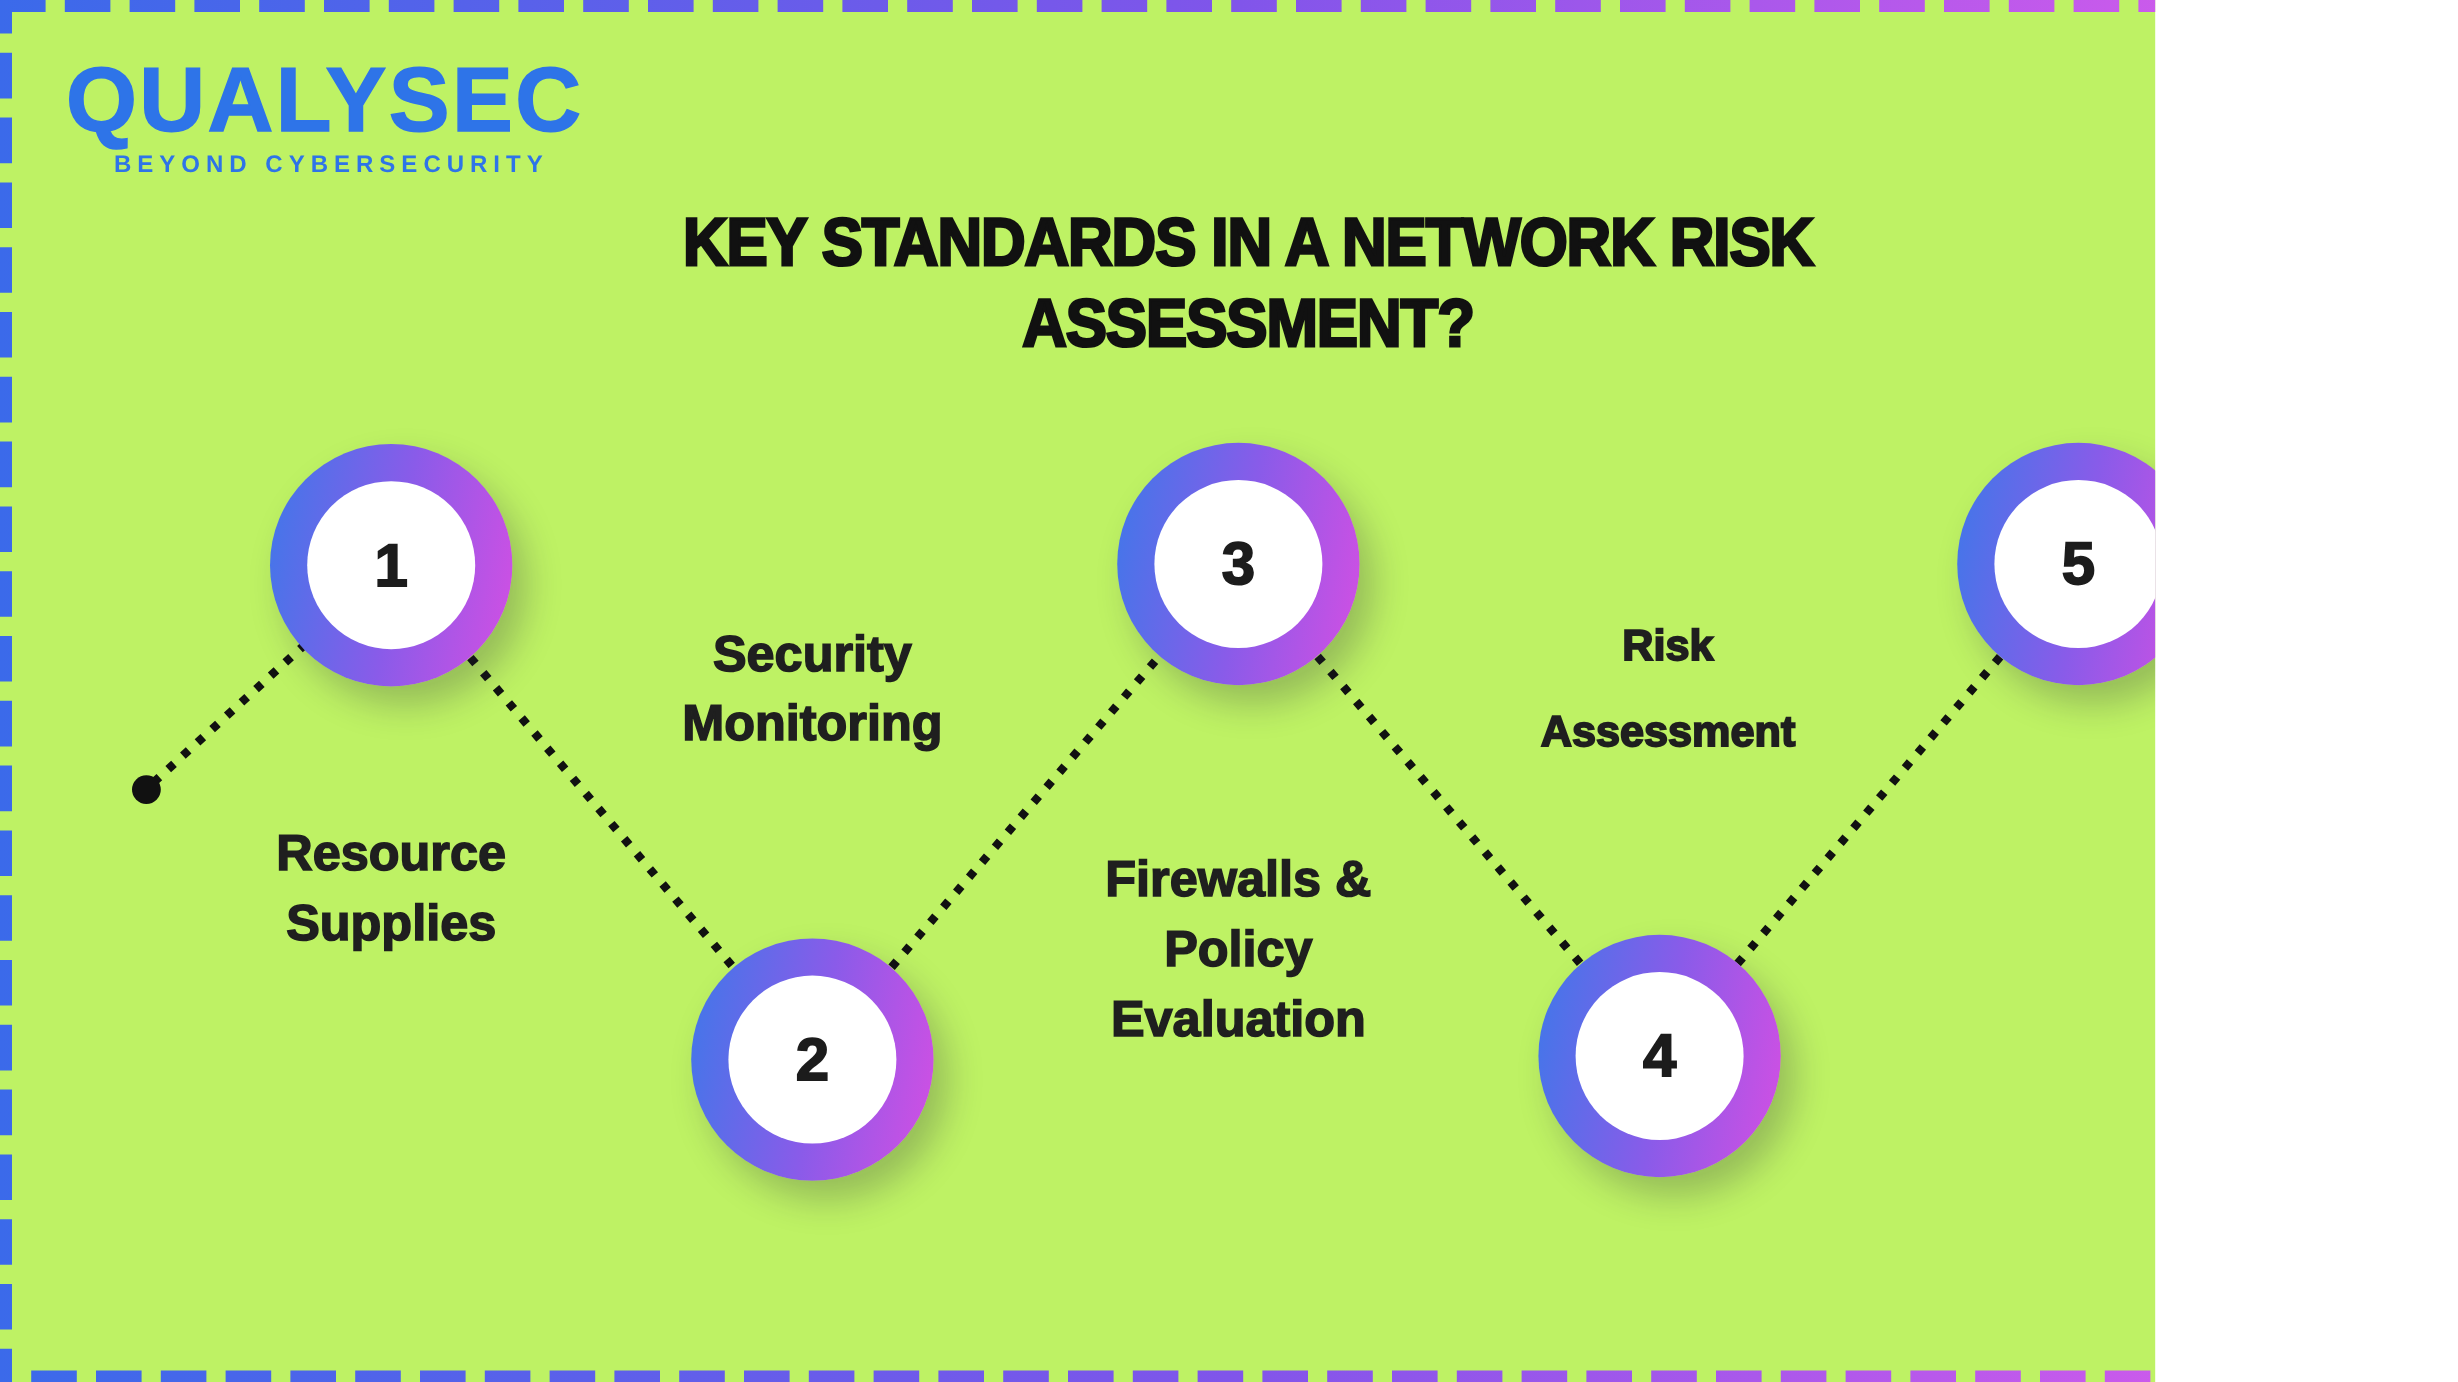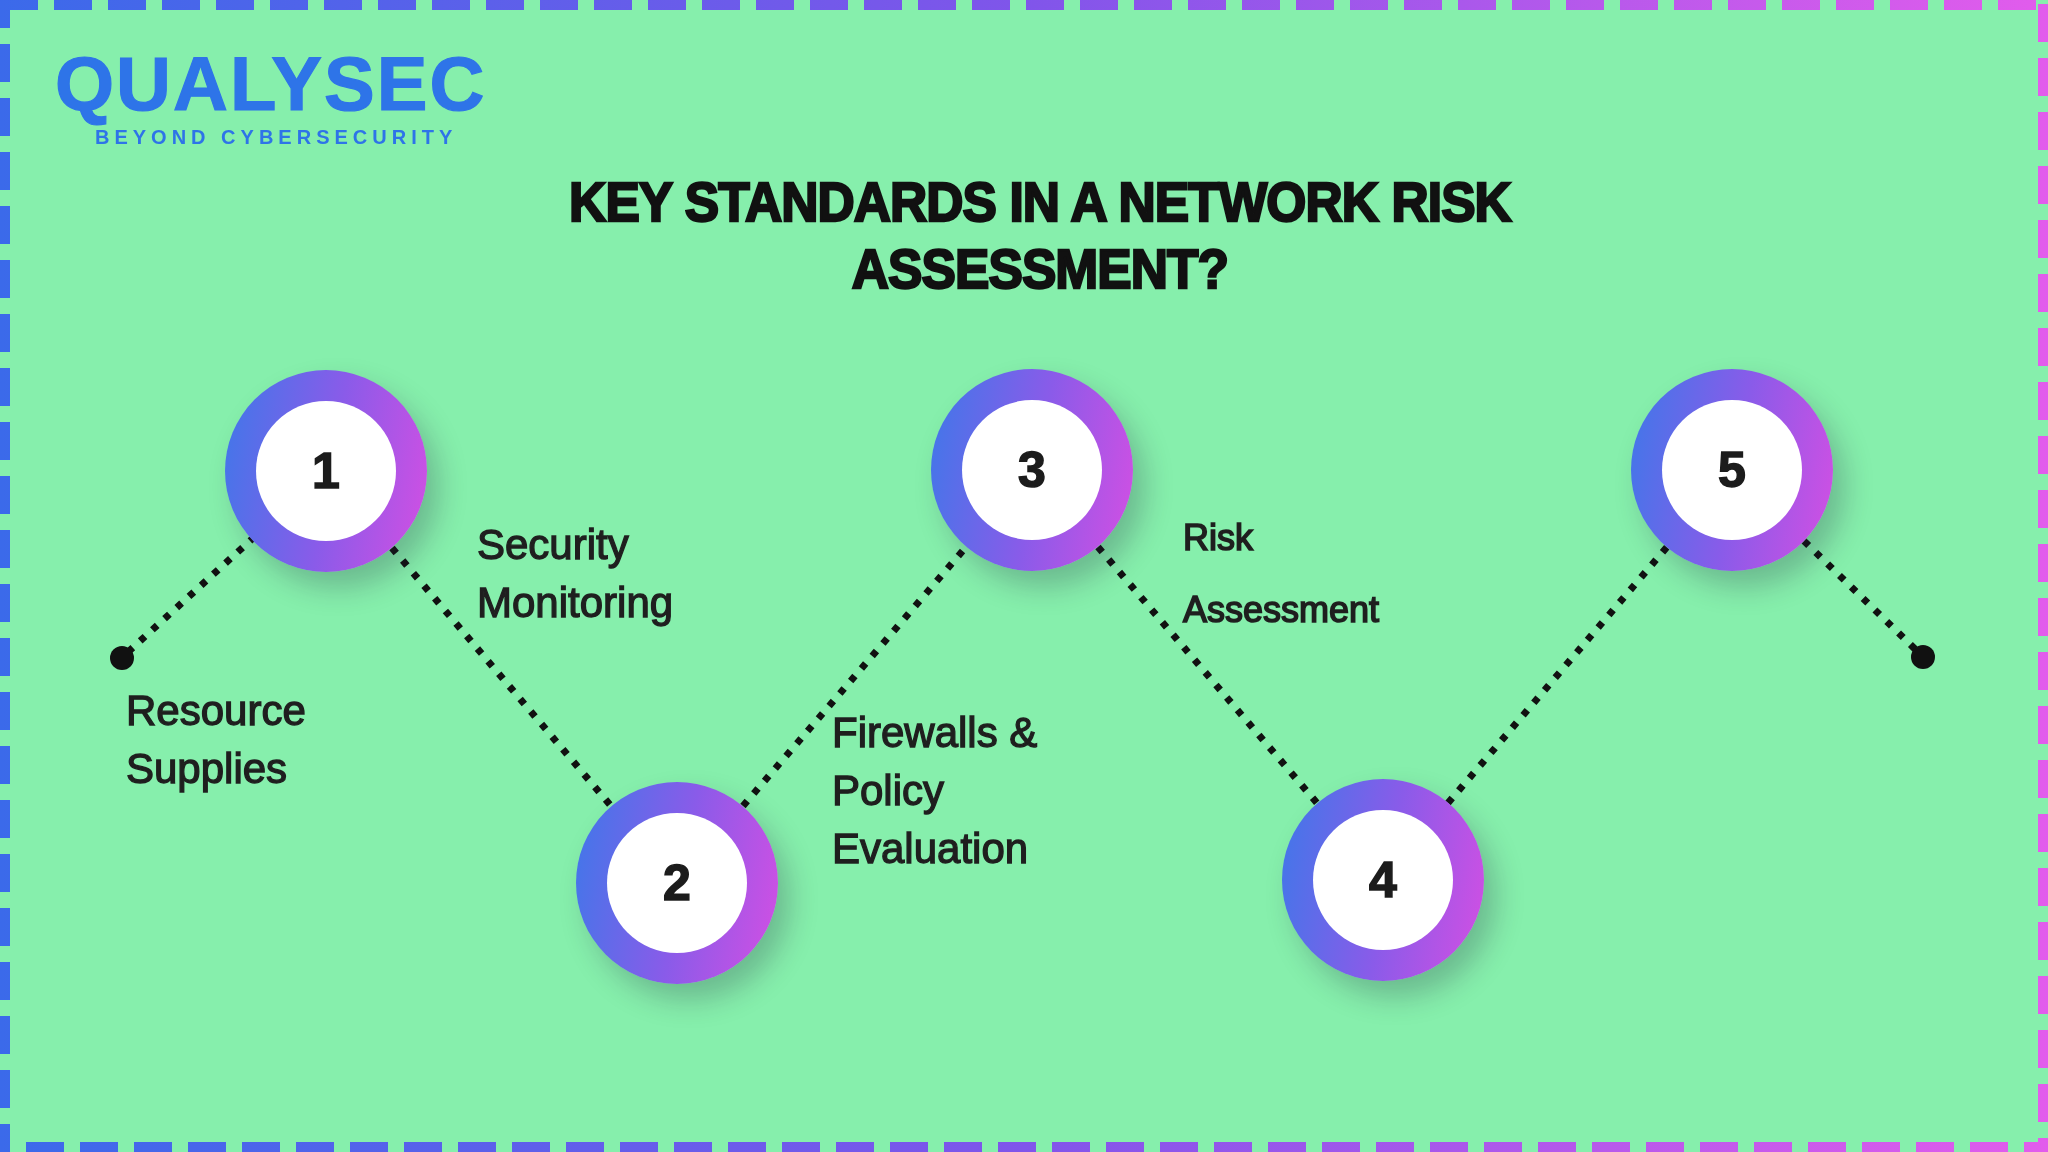--- a/index.html
+++ b/index.html
@@ -1,19 +1,19 @@
 <!DOCTYPE html>
 <html><head>
 <meta charset="utf-8">
 <style>
   html, body { margin: 0; padding: 0; background: #ffffff; overflow: hidden; }
   #canvas {
     position: relative;
-    width: 2048px; height: 1152px;
-    background: #86efac;
+    width: 1796px; height: 1152px;
+    background: #bef264;
     font-family: "Liberation Sans", "DejaVu Sans", sans-serif;
     overflow: hidden;
   }
   svg.overlay { position: absolute; left: 0; top: 0; width: 2048px; height: 1152px; }
 
   
   .logo { position: absolute; left: 55px; top: 44px; }
   .logo-name {
     font-size: 76px; font-weight: bold; color: #2E74E8;
     letter-spacing: 2px; line-height: 80px;
@@ -52,22 +52,22 @@
     -webkit-text-stroke: 1.5px #1c1c1c;
   }
   .c1 { left: 225px; top: 370px; }
   .c2 { left: 576px; top: 782px; }
   .c3 { left: 931px; top: 369px; }
   .c4 { left: 1282px; top: 779px; }
   .c5 { left: 1631px; top: 369px; }
 
   
   .step-label {
-    position: absolute; text-align: left; white-space: pre-line;
-    font-size: 42px; line-height: 58px; font-weight: normal; color: #1f1f1f;
+    position: absolute; text-align: center; white-space: pre-line;
+    font-size: 42px; line-height: 58px; font-weight: bold; color: #1f1f1f;
     -webkit-text-stroke: 1.3px #1f1f1f;
   }
   .lab1 { left: 126px; top: 682px; width: 400px; }
   .lab2 { left: 477px; top: 516px; width: 400px; }
   .lab3 { left: 832px; top: 680px; width: 400px; margin-top: 24px; }
   .lab4 { left: 1183px; top: 502px; width: 414px; font-size: 36px; line-height: 72px; -webkit-text-stroke: 1.6px #1f1f1f; }
   .lab5 { left: 1532px; top: 682px; width: 410px; }
 </style>
 </head>
 <body>

